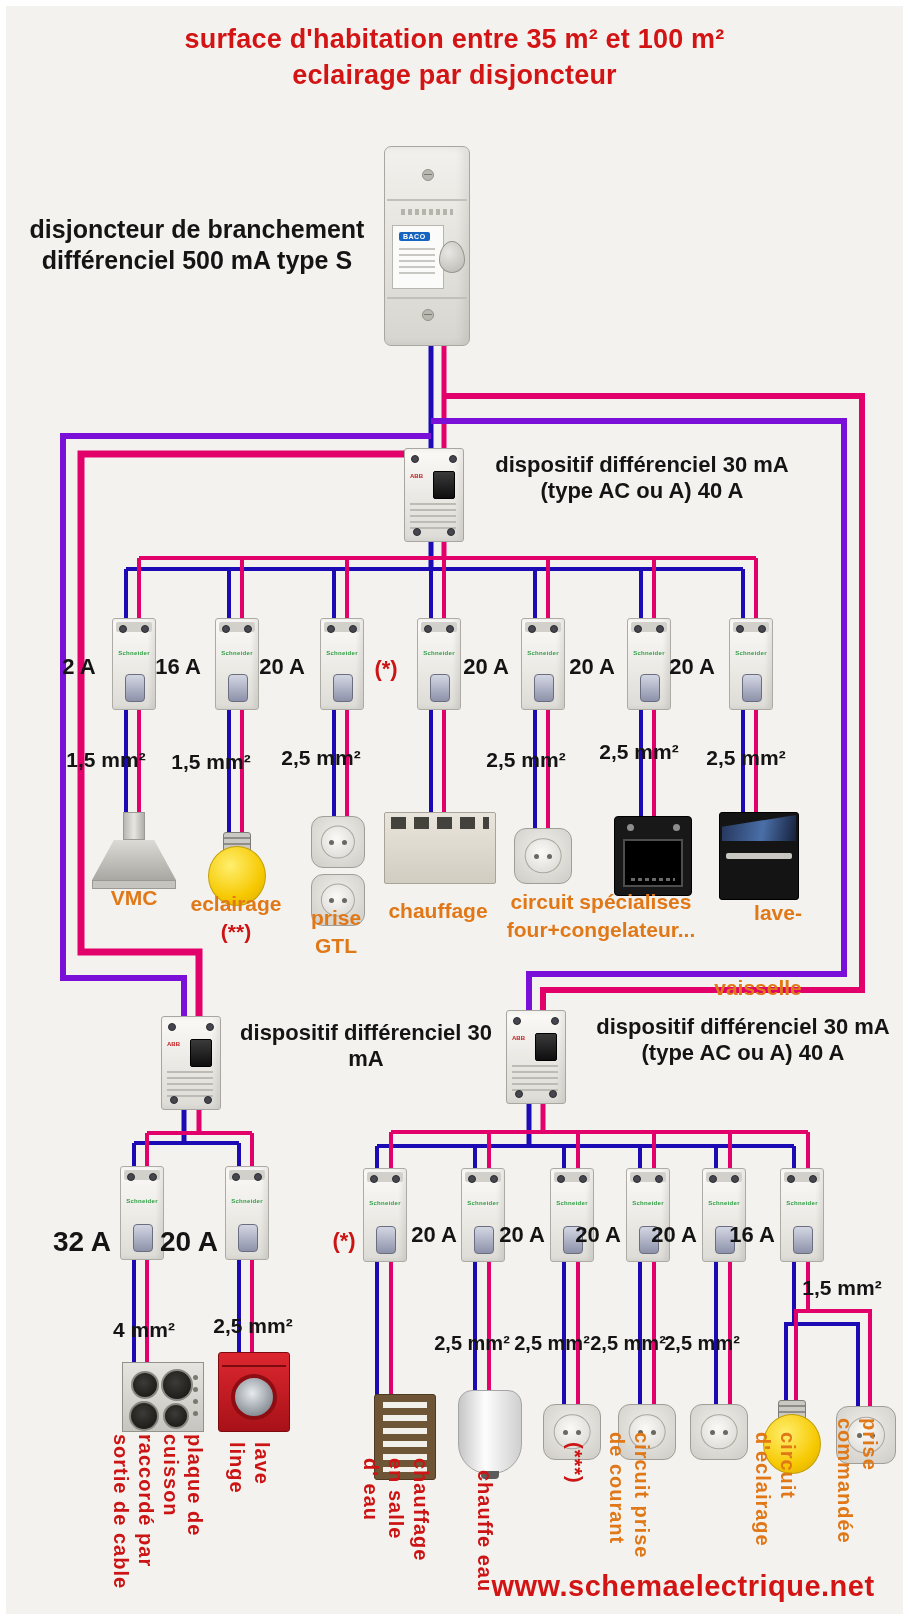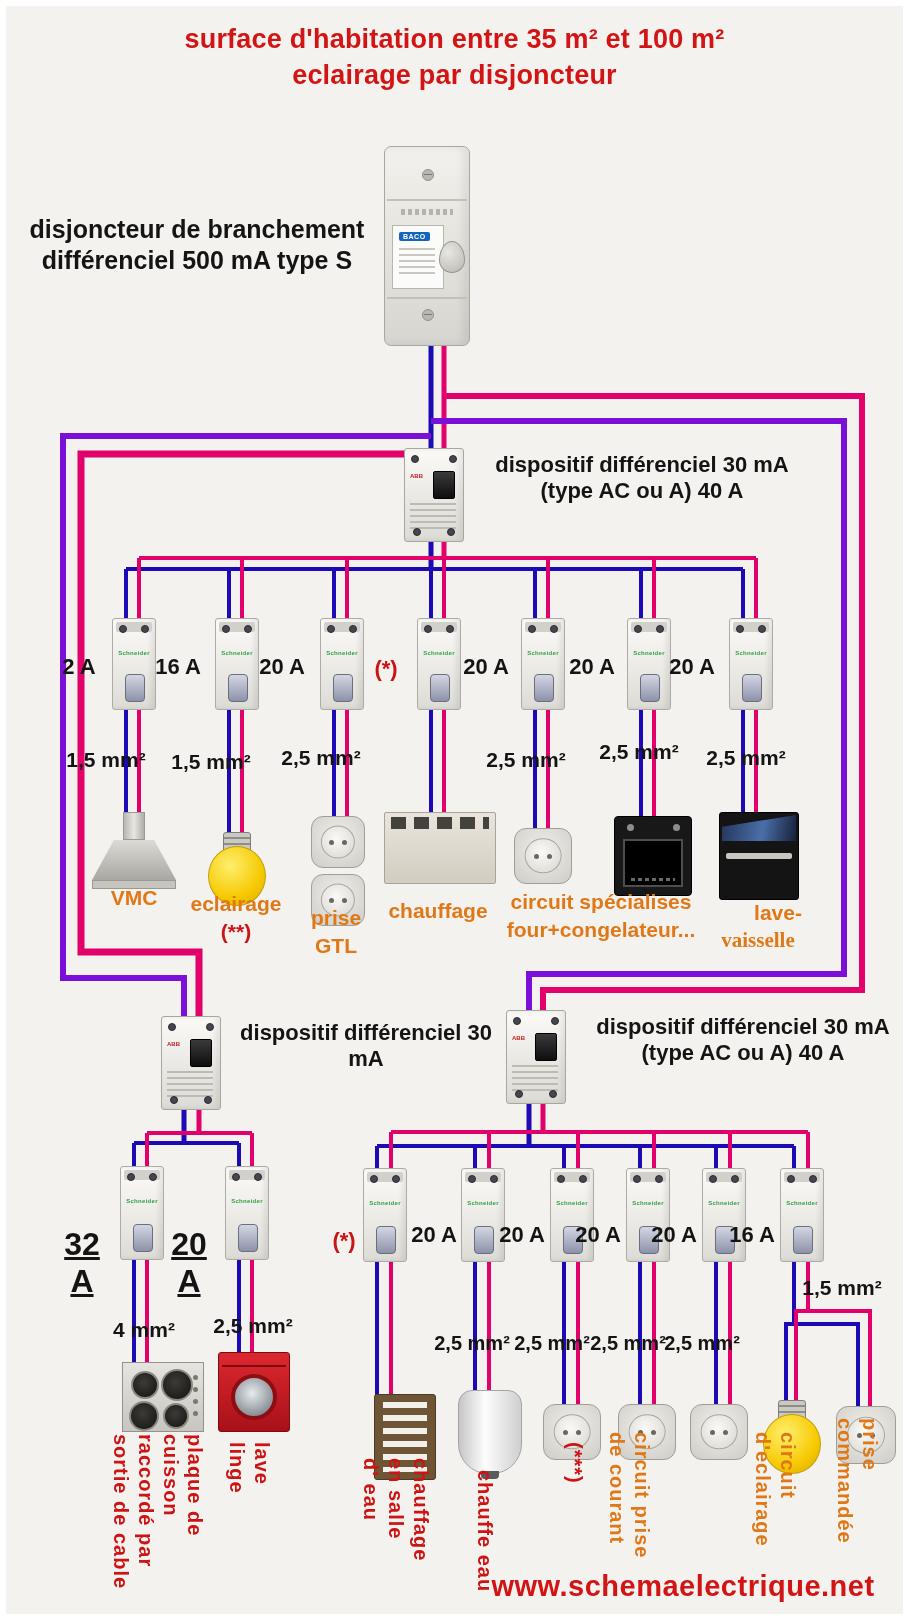--- a/index.html
+++ b/index.html
@@ -9,21 +9,21 @@
   .abs{position:absolute;}
   .ctr{text-align:center;}
   .z1{z-index:1;} .z2{z-index:2;} .z3{z-index:3;}
 
   
   .title{width:100%;left:0;font-weight:bold;font-size:27px;color:#d31414;text-align:center;letter-spacing:.2px;}
   .blk{font-weight:bold;color:#141414;}
   .lbl-main{font-size:25px;line-height:1.25;}
   .lbl-rcd{font-size:22px;line-height:1.2;}
   .amp{font-size:22px;font-weight:bold;color:#141414;text-align:center;}
-  .amp-big{font-size:32px;text-decoration:underline;}
+  .amp-big{font-size:28px;}
   .mm2{font-size:21px;font-weight:bold;color:#141414;text-align:center;}
   .mm2-sm{font-size:20px;}
   .red{color:#cc1414;}
   .orange{color:#e07818;}
   .load{font-size:21px;font-weight:bold;color:#e07818;text-align:center;line-height:1.1;}
   .note{font-size:21px;font-weight:bold;color:#cc1414;text-align:center;}
   .vlabel{writing-mode:vertical-rl;font-weight:bold;font-size:20px;line-height:1.2;letter-spacing:1px;}
   .vlabel div{margin:0 1px;}
   .footer{font-size:29px;font-weight:bold;color:#d31414;text-align:center;letter-spacing:.5px;}
 
@@ -283,21 +283,21 @@
 
   <div class="abs z3 load" style="left:78px;top:880px;width:100px;">VMC</div>
   <div class="abs z3 load" style="left:168px;top:886px;width:124px;">eclairage</div>
   <div class="abs z3 note" style="left:168px;top:914px;width:124px;">(**)</div>
   <div class="abs z3 load" style="left:280px;top:900px;width:100px;">prise</div>
   <div class="abs z3 load" style="left:280px;top:928px;width:100px;">GTL</div>
   <div class="abs z3 load" style="left:366px;top:893px;width:132px;">chauffage</div>
   <div class="abs z3 load" style="left:490px;top:884px;width:210px;">circuit spécialises</div>
   <div class="abs z3 load" style="left:486px;top:912px;width:218px;">four+congelateur...</div>
   <div class="abs z3 load" style="left:730px;top:895px;width:84px;">lave-</div>
-  <div class="abs z3 load" style="left:702px;top:923px;width:100px;font-family:Liberation Serif, serif;">vaisselle</div>
+  <div class="abs z3 load" style="left:702px;top:970px;width:100px;">vaisselle</div>
 
   <div class="abs z2 rcd" style="left:155px;top:1010px;">
     <span class="term t-tl"></span>
       <span class="term t-tr"></span>
     <span class="rcd-brand">ABB</span>
     <span class="rcd-toggle"></span>
     <span class="rcd-lines"></span>
     <span class="term t-bl"></span>
       <span class="term t-br"></span>
   </div>

